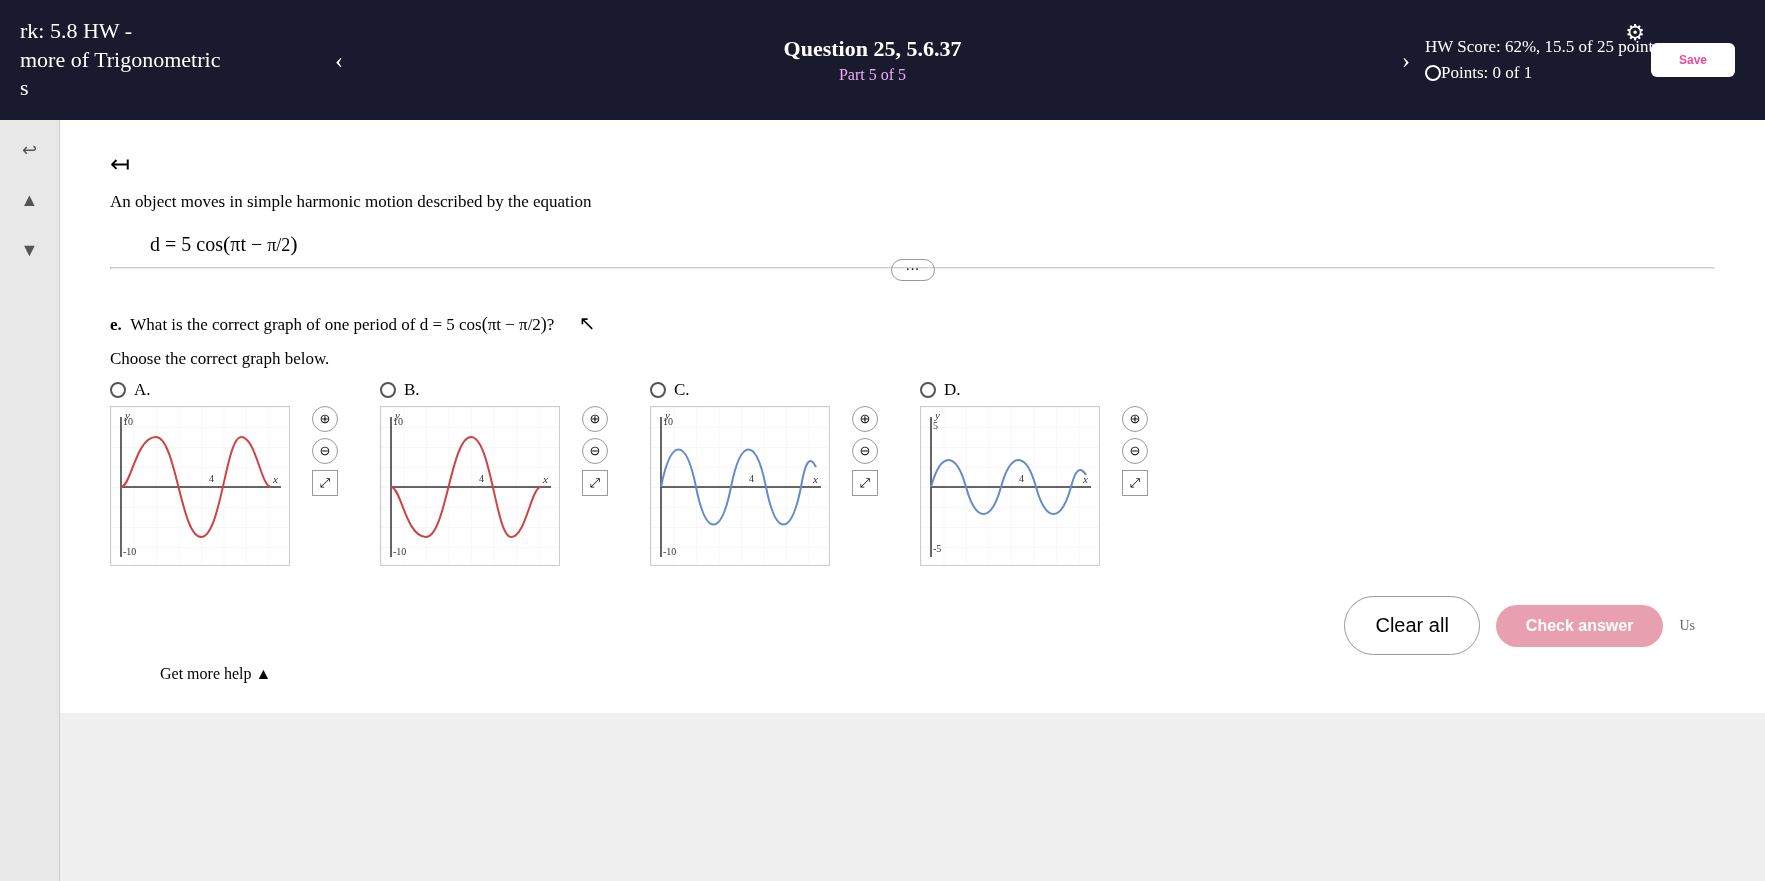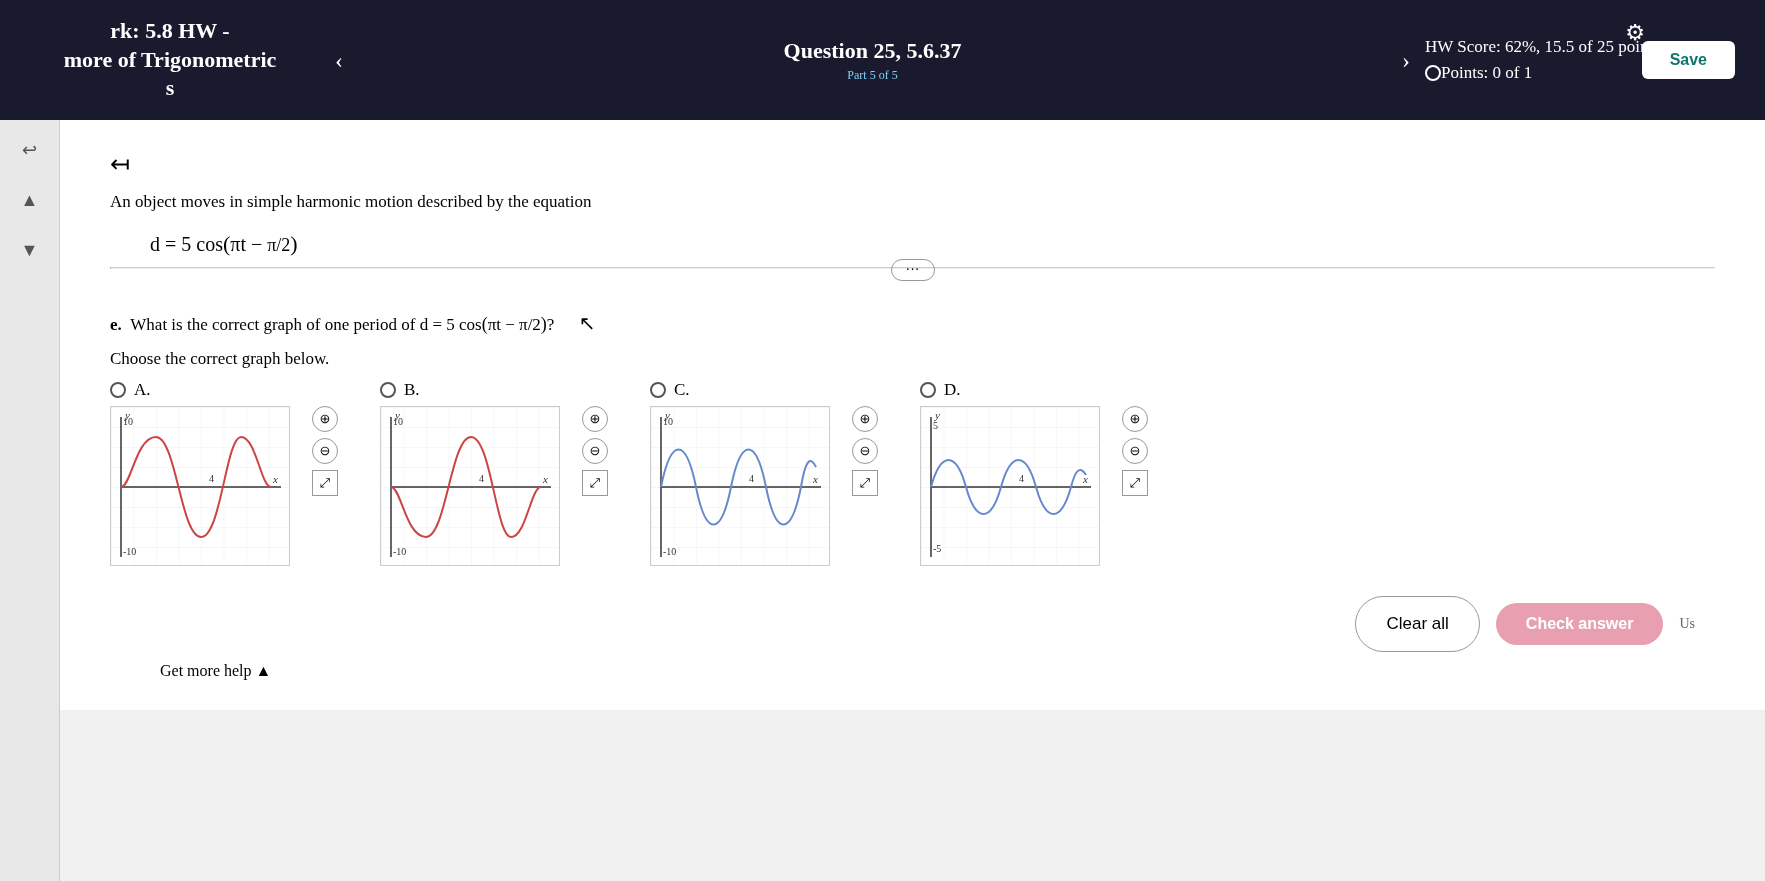--- a/index.html
+++ b/index.html
@@ -19,35 +19,34 @@
       align-items: center;
       padding: 10px 20px;
       height: 120px;
       position: relative;
     }
     .header-left {
       flex: 0 0 300px;
     }
     .header-left .hw-title {
       font-size: 22px;
-      font-weight: bold;
+      font-weight: normal;
       line-height: 1.3;
-      text-align: center;
     }
     .header-center {
       flex: 1;
       text-align: center;
     }
     .header-center .question-label {
       font-size: 22px;
       font-weight: bold;
     }
     .header-center .part-label {
-      font-size: 12px;
-      color: #7dd3fc;
+      font-size: 16px;
+      color: #f0abfc;
       margin-top: 4px;
     }
     .nav-arrow {
       font-size: 24px;
       cursor: pointer;
       padding: 0 15px;
       color: white;
     }
     .header-right {
       flex: 0 0 320px;
@@ -70,25 +69,25 @@
       border-radius: 50%;
       border: 2px solid white;
       display: inline-block;
     }
     .save-btn {
       position: absolute;
       right: 30px;
       top: 50%;
       transform: translateY(-50%);
       background: white;
-      color: #0f766e;
+      color: #ec4899;
       border: none;
       border-radius: 6px;
       padding: 10px 28px;
-      font-size: 16px;
+      font-size: 12px;
       font-weight: bold;
       cursor: pointer;
     }
     .gear-icon {
       position: absolute;
       right: 120px;
       top: 20px;
       color: white;
       font-size: 22px;
       cursor: pointer;
@@ -251,21 +250,21 @@
       justify-content: center;
       font-size: 13px;
       cursor: pointer;
       background: white;
     }
     .clear-all-btn {
       border: 1px solid #999;
       background: white;
       border-radius: 30px;
       padding: 17px 30px;
-      font-size: 17px;
+      font-size: 20px;
       cursor: pointer;
     }
     .check-answer-btn {
       background: #e8a0b0;
       border: none;
       border-radius: 30px;
       padding: 12px 30px;
       font-size: 16px;
       font-weight: bold;
       cursor: pointer;

